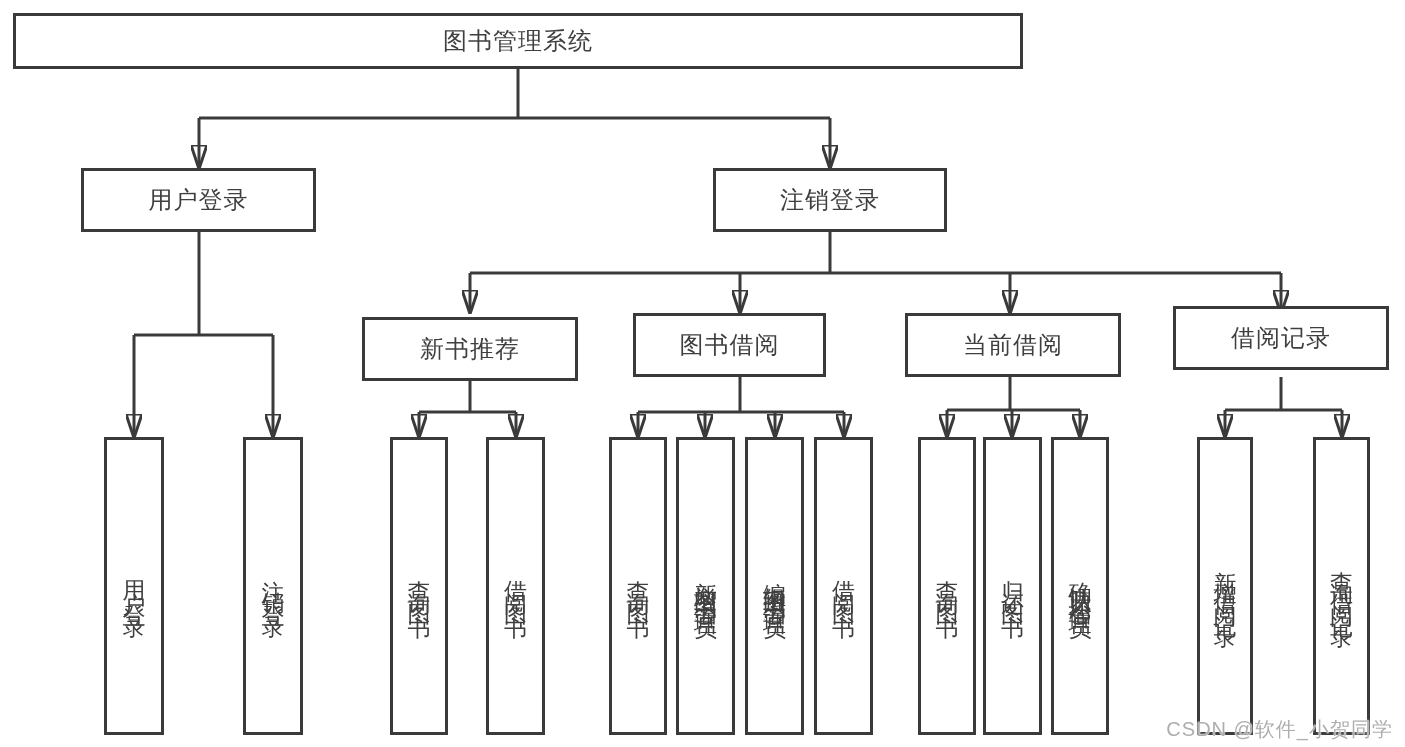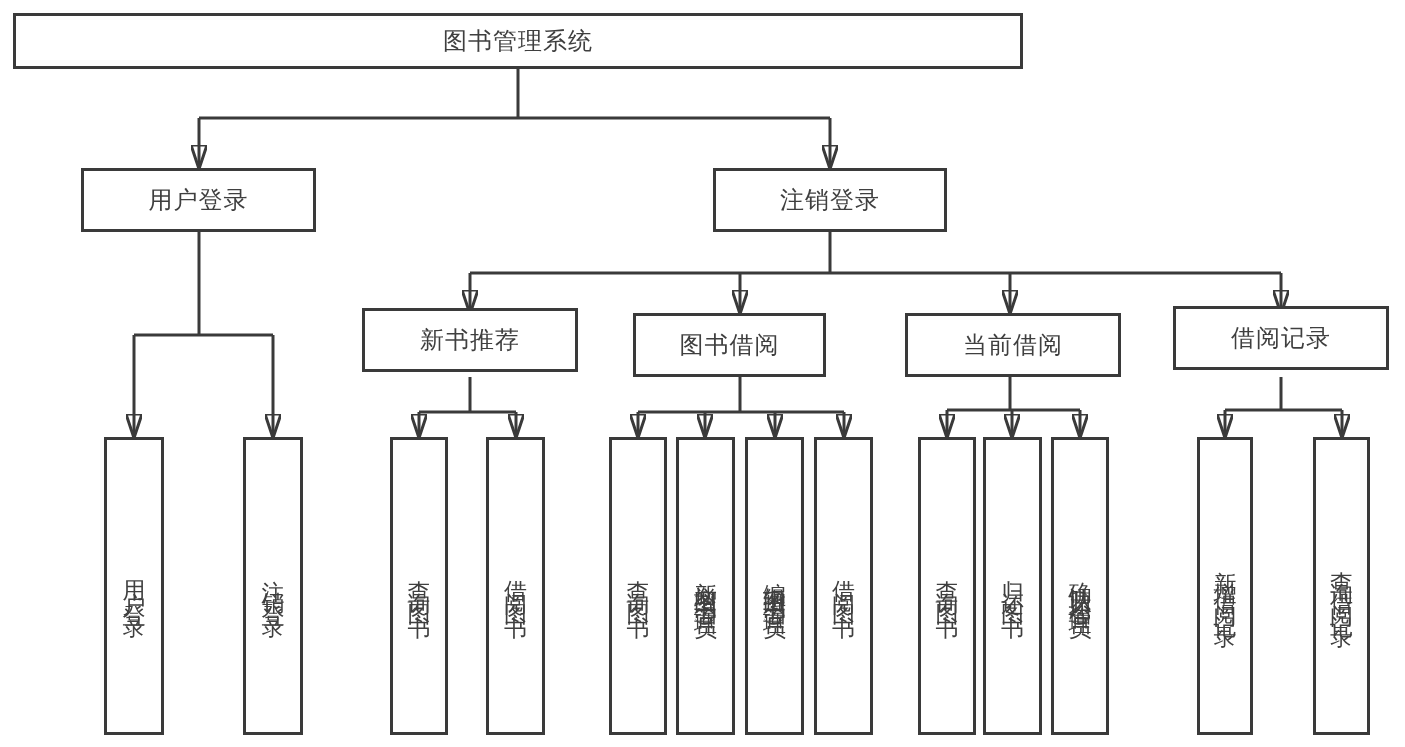--- a/index.html
+++ b/index.html
@@ -114,21 +114,21 @@
     <path d="M1281 377 V410 M1225 410 H1342"></path>
     <path d="M1225 410 V437" marker-end="url(#arrow)"></path>
     <path d="M1342 410 V437" marker-end="url(#arrow)"></path>
   </svg>
 
   <div class="box" style="left:13px;top:13px;width:1010px;height:56px">图书管理系统</div>
 
   <div class="box" style="left:81px;top:168px;width:235px;height:64px">用户登录</div>
   <div class="box" style="left:713px;top:168px;width:234px;height:64px">注销登录</div>
 
-  <div class="box" style="left:362px;top:308px;width:216px;height:64px">新书推荐</div>
+  <div class="box" style="left:362px;top:317px;width:216px;height:64px">新书推荐</div>
   <div class="box" style="left:633px;top:313px;width:193px;height:64px">图书借阅</div>
   <div class="box" style="left:905px;top:313px;width:216px;height:64px">当前借阅</div>
   <div class="box" style="left:1173px;top:306px;width:216px;height:64px">借阅记录</div>
 
   <div class="vbox s4" style="left:104px;top:437px;width:60px;height:298px">用户登录</div>
   <div class="vbox s4" style="left:243px;top:437px;width:60px;height:298px">注销登录</div>
 
   <div class="vbox s4" style="left:390px;top:437px;width:58px;height:298px">查询图书</div>
   <div class="vbox s4" style="left:486px;top:437px;width:59px;height:298px">借阅图书</div>
 
@@ -137,14 +137,15 @@
   <div class="vbox s10" style="left:745px;top:437px;width:59px;height:298px">编辑图书（管理员）</div>
   <div class="vbox s4" style="left:814px;top:437px;width:59px;height:298px">借阅图书</div>
 
   <div class="vbox s4" style="left:918px;top:437px;width:58px;height:298px">查询图书</div>
   <div class="vbox s4" style="left:983px;top:437px;width:59px;height:298px">归还图书</div>
   <div class="vbox s10" style="left:1051px;top:437px;width:58px;height:298px">确认归还（管理员）</div>
 
   <div class="vbox s6" style="left:1197px;top:437px;width:56px;height:298px">新增借阅记录</div>
   <div class="vbox s6" style="left:1313px;top:437px;width:57px;height:298px">查询借阅记录</div>
 
+  <div class="watermark">CSDN @软件_小贺同学</div>
 
 </div>
 
 </body></html>

